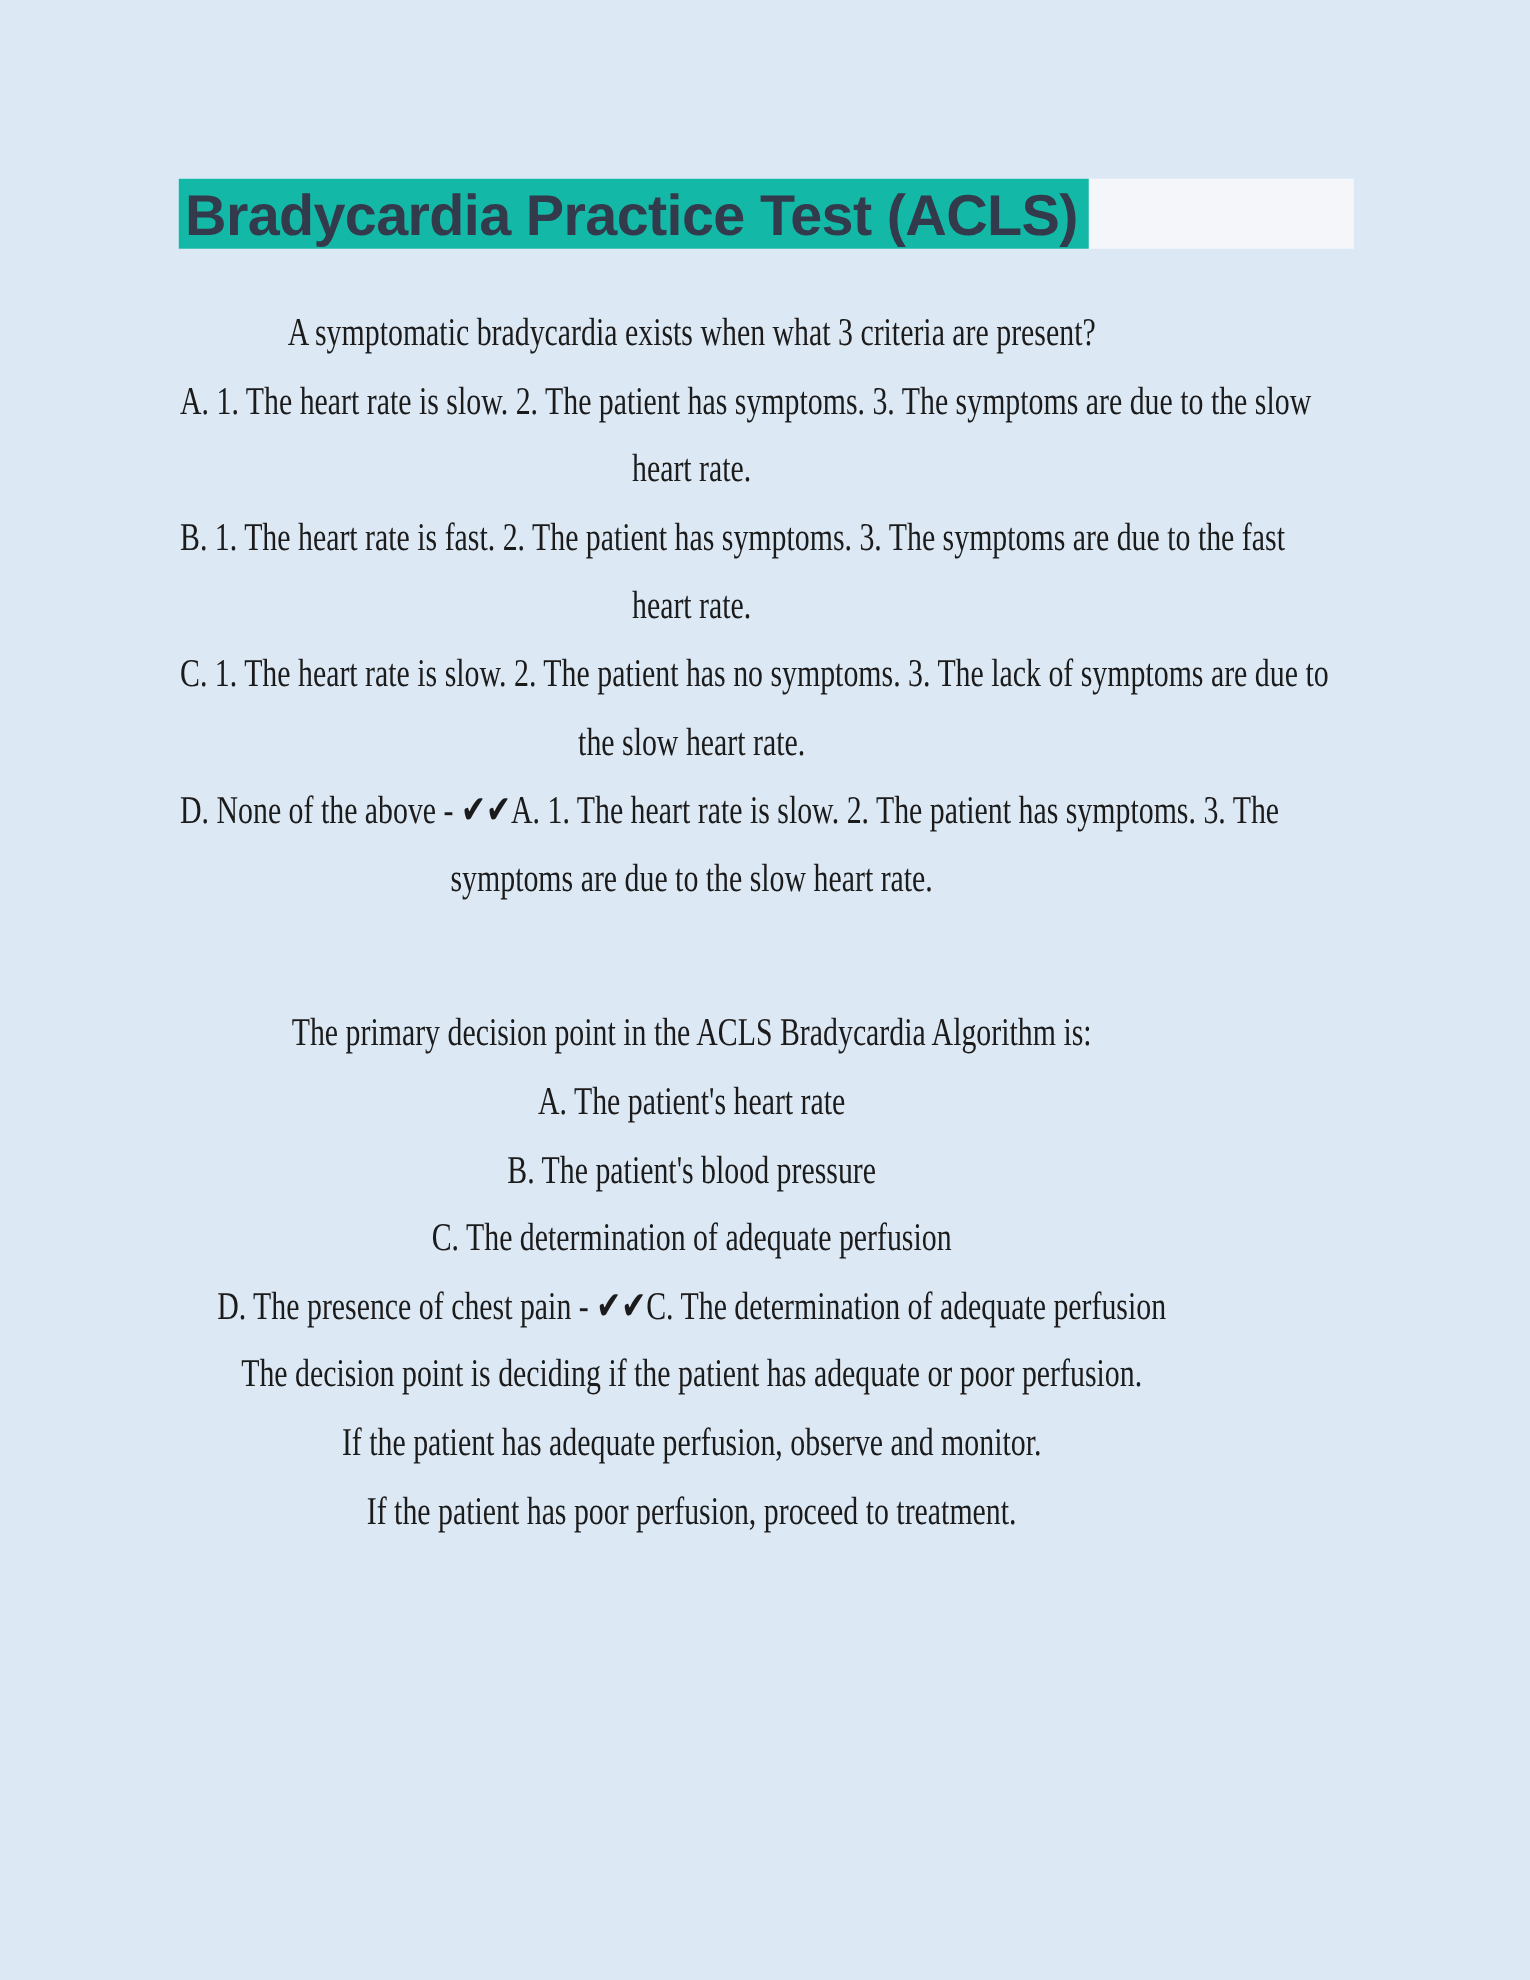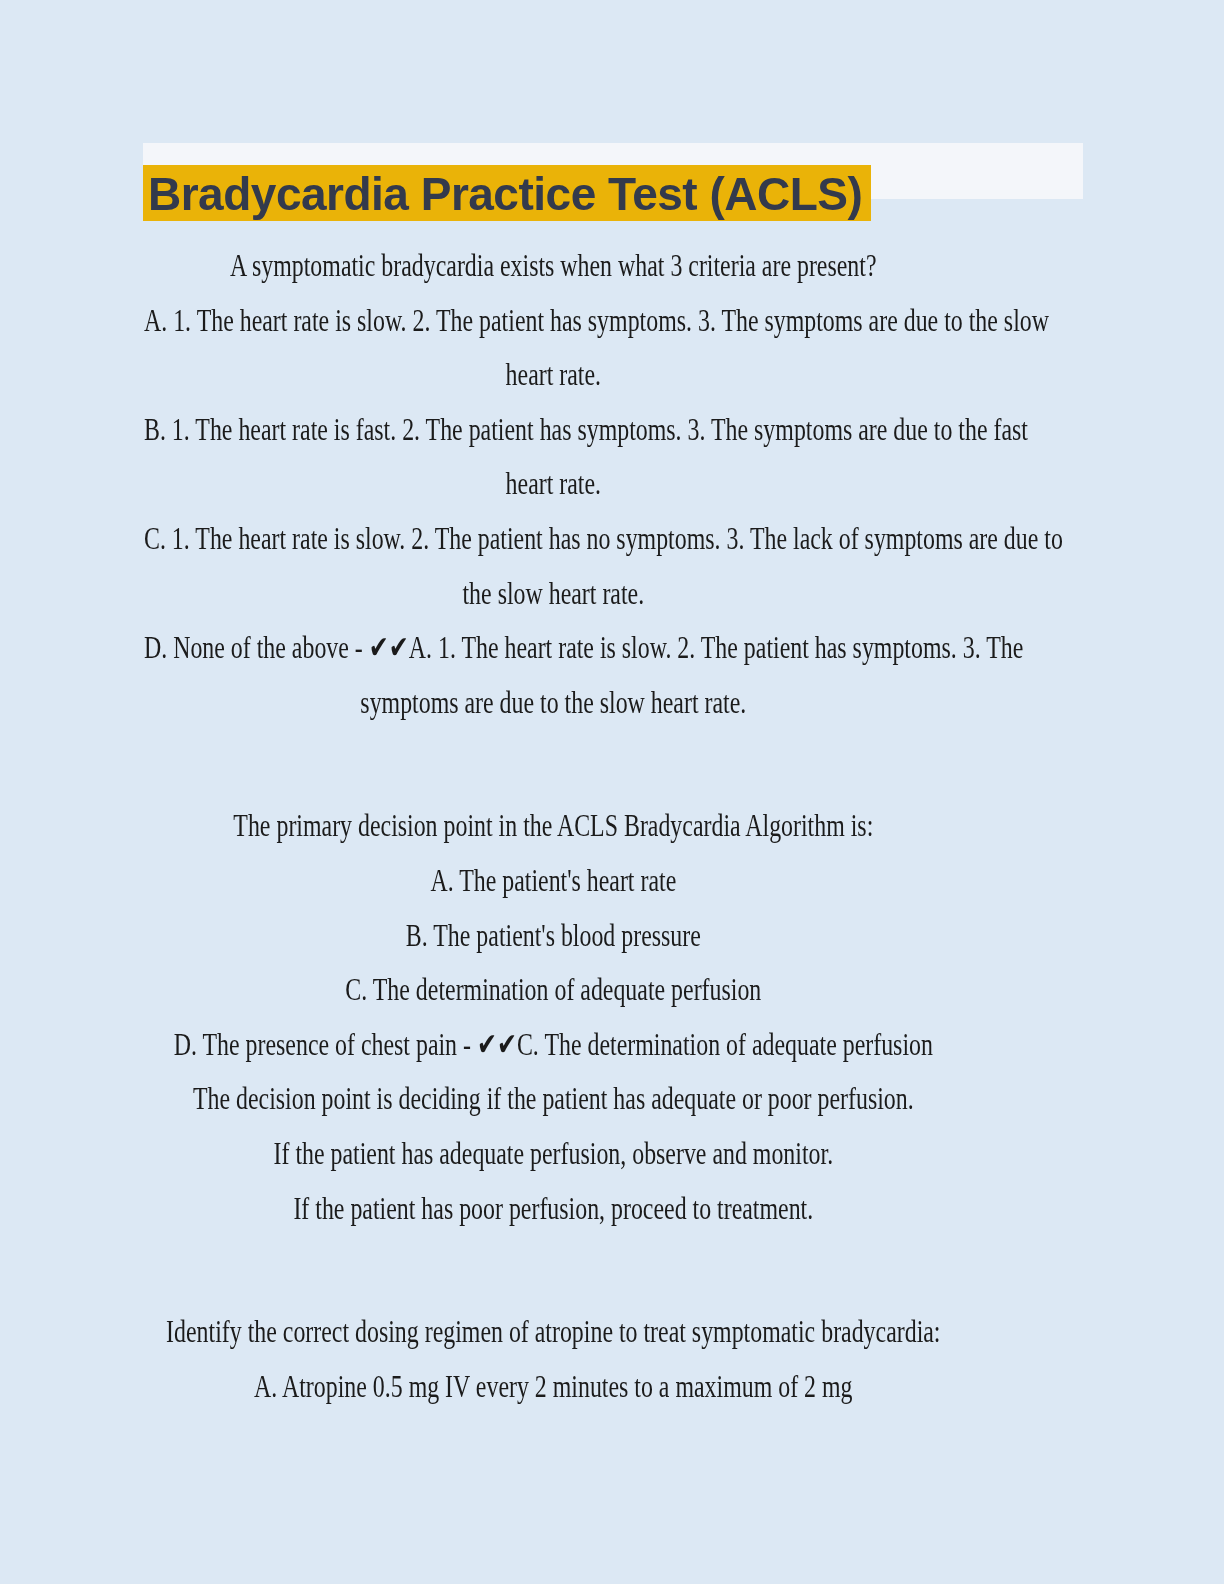--- a/index.html
+++ b/index.html
@@ -48,21 +48,21 @@
     white-space: nowrap;
     transform: scaleX(0.758);
     transform-origin: 0 50%;
   }
 </style>
 </head>
 <body style="background: rgb(220, 232, 244);">
 
 <div class="page">
   <div class="title-band" style="background: rgb(244, 246, 250);">
-    <span class="title-highlight" style="background: #eab308; color: rgb(51, 58, 76); margin-top: 22px;">Bradycardia Practice Test (ACLS)</span>
+    <span class="title-highlight" style="background: #14b8a6; color: rgb(51, 58, 76);">Bradycardia Practice Test (ACLS)</span>
   </div>
   <div class="doc-body" id="doc-body">
       <div class="qa-block">
         <div class="text-line">A symptomatic bradycardia exists when what 3 criteria are present?</div>
         <div class="text-line">A. 1. The heart rate is slow. 2. The patient has symptoms. 3. The symptoms are due to the slow</div>
         <div class="text-line">heart rate.</div>
         <div class="text-line">B. 1. The heart rate is fast. 2. The patient has symptoms. 3. The symptoms are due to the fast</div>
         <div class="text-line">heart rate.</div>
         <div class="text-line">C. 1. The heart rate is slow. 2. The patient has no symptoms. 3. The lack of symptoms are due to</div>
         <div class="text-line">the slow heart rate.</div>
@@ -72,18 +72,14 @@
       <div class="qa-block">
         <div class="text-line">The primary decision point in the ACLS Bradycardia Algorithm is:</div>
         <div class="text-line">A. The patient's heart rate</div>
         <div class="text-line">B. The patient's blood pressure</div>
         <div class="text-line">C. The determination of adequate perfusion</div>
         <div class="text-line">D. The presence of chest pain - ✔✔C. The determination of adequate perfusion</div>
         <div class="text-line">The decision point is deciding if the patient has adequate or poor perfusion.</div>
         <div class="text-line">If the patient has adequate perfusion, observe and monitor.</div>
         <div class="text-line">If the patient has poor perfusion, proceed to treatment.</div>
       </div>
-      <div class="qa-block">
-        <div class="text-line">Identify the correct dosing regimen of atropine to treat symptomatic bradycardia:</div>
-        <div class="text-line">A. Atropine 0.5 mg IV every 2 minutes to a maximum of 2 mg</div>
-      </div>
     </div>
 </div>
 
 </body></html>

